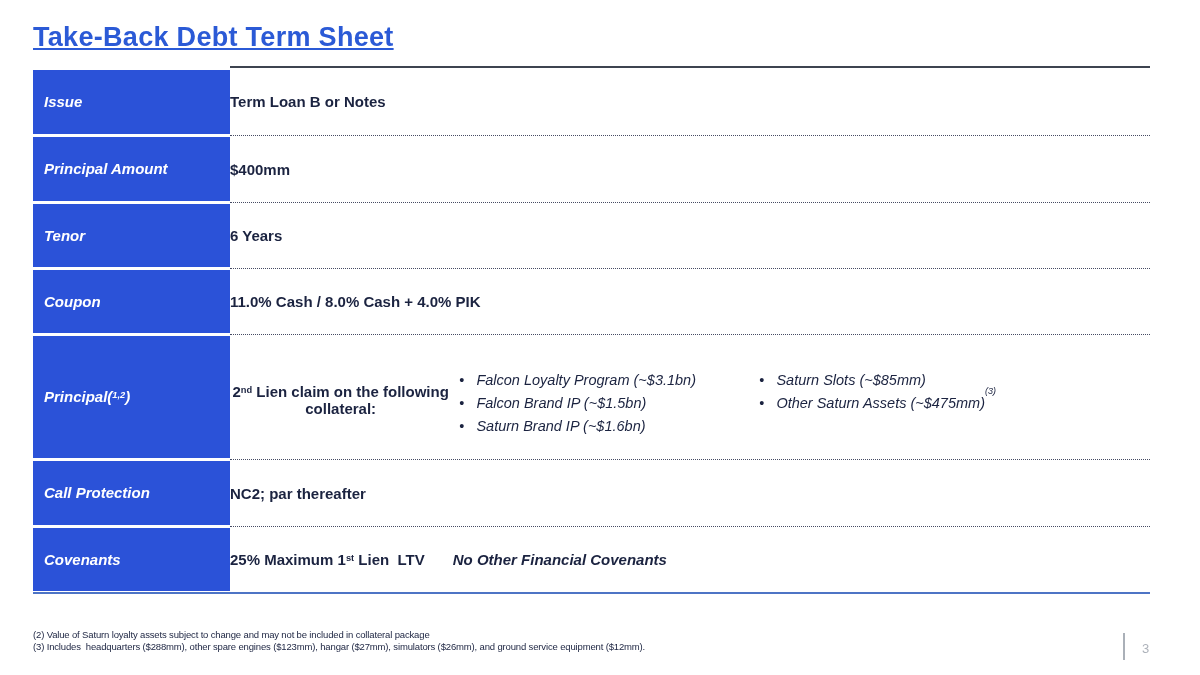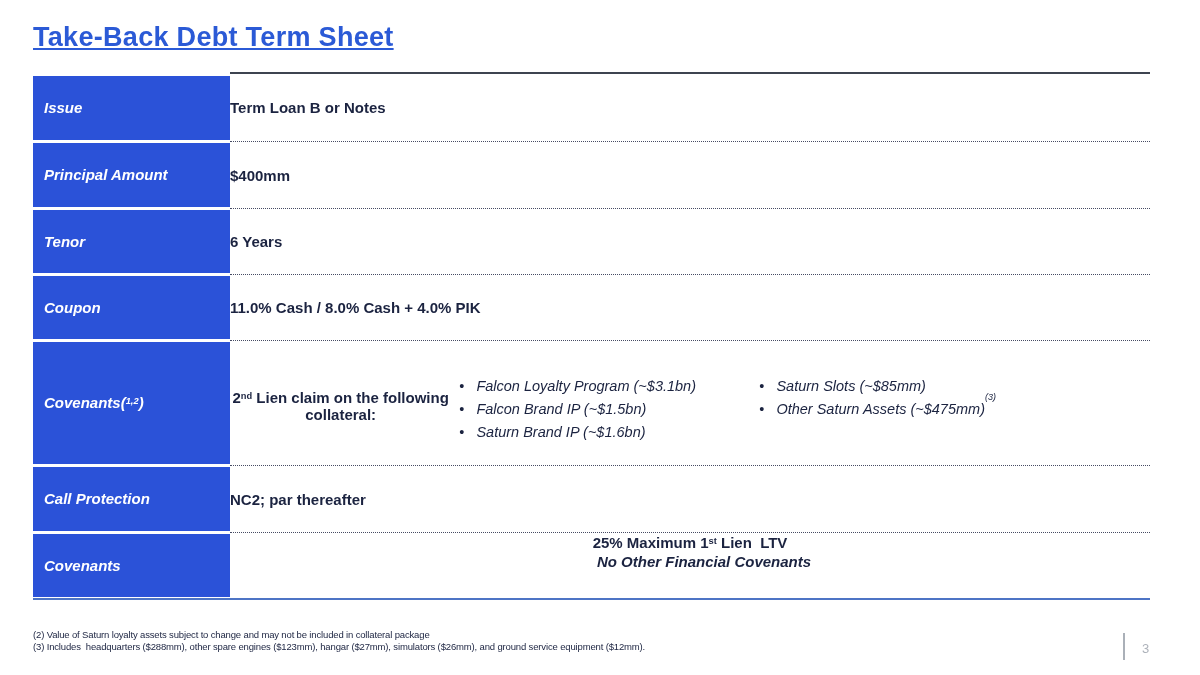--- a/index.html
+++ b/index.html
@@ -21,21 +21,21 @@
     overflow: hidden;
   }
   .title {
     position: absolute; left: 33px; top: 22px;
     font-size: 27px; font-weight: 700;
     color: var(--title-blue);
     letter-spacing: 0.3px;
     text-decoration: underline;
   }
   .table {
-    position: absolute; left: 33px; top: 74px; width: 1117px;
+    position: absolute; left: 33px; top: 68px; width: 1117px;
   }
   .table::before {
     content: ""; position: absolute; top: -2px; left: 197px; right: 0;
     height: 2px; background: var(--top-line);
   }
   .table::after {
     content: ""; display: block; height: 2px; width: 100%;
     background: var(--bottom-line);
   }
   .row { display: flex; }
@@ -77,21 +77,21 @@
   .sec-col.c2 { flex: 0 0 306px; }
   .sec-col.c3 { flex: 1; }
   .bullet-item {
     display: flex; line-height: 15px; margin-bottom: 8px;
     white-space: nowrap;
   }
   .bullet-item::before {
     content: "\2022"; flex: 0 0 auto; margin-right: 12px; font-style: normal;
   }
   
-  .two-line { flex-direction: column; line-height: 19px; }
+  .two-line { flex-direction: row; line-height: 19px; }
   .cov-line2 { font-style: italic; font-weight: 700; margin-left: 28px; }
   
   .footnotes {
     position: absolute; left: 33px; top: 629px;
     font-size: 9.5px; line-height: 12px;
     letter-spacing: -0.15px;
     color: var(--text-navy);
   }
   
   .page-bar {
@@ -141,21 +141,21 @@
     <div class="cell-label">
       <span>Coupon</span>
     </div>
     <div class="cell-value">
       <span>11.0% Cash / 8.0% Cash + 4.0% PIK</span>
     </div>
   </div>
 
   <div class="row r125">
     <div class="cell-label">
-      <span><span>Covenants(</span><span class="sup">1,2</span><span>)</span></span>
+      <span><span>Principal(</span><span class="sup">1,2</span><span>)</span></span>
     </div>
     <div class="cell-value security">
       <div class="sec-header pre"><span>2</span><span class="sup">nd</span><span> Lien claim on the following collateral:</span></div>
       <div class="sec-cols">
         <div class="sec-col c1">
           <div class="bullet-item">
               <span>Falcon Loyalty Program (~$3.1bn)</span>
             </div>
           <div class="bullet-item">
               <span>Falcon Brand IP (~$1.5bn)</span>

